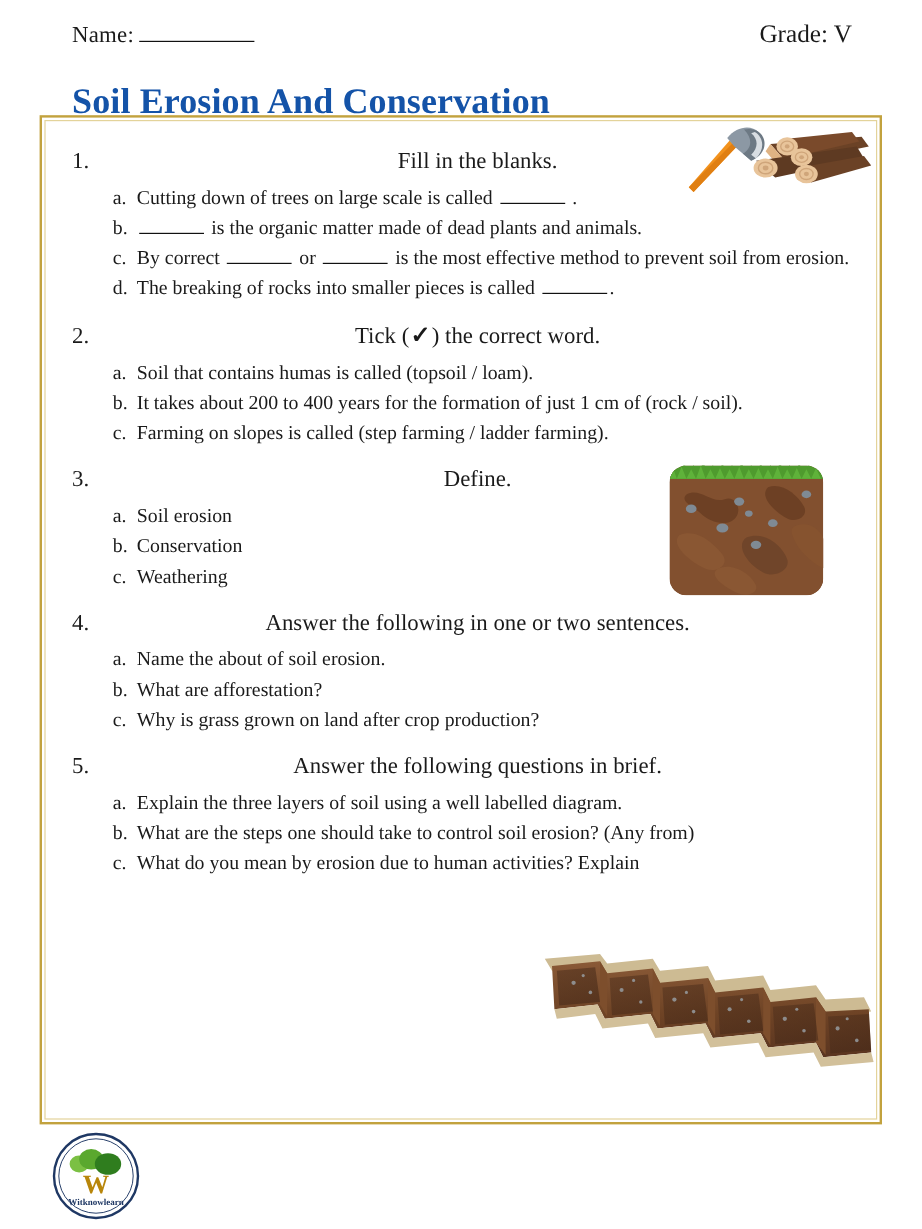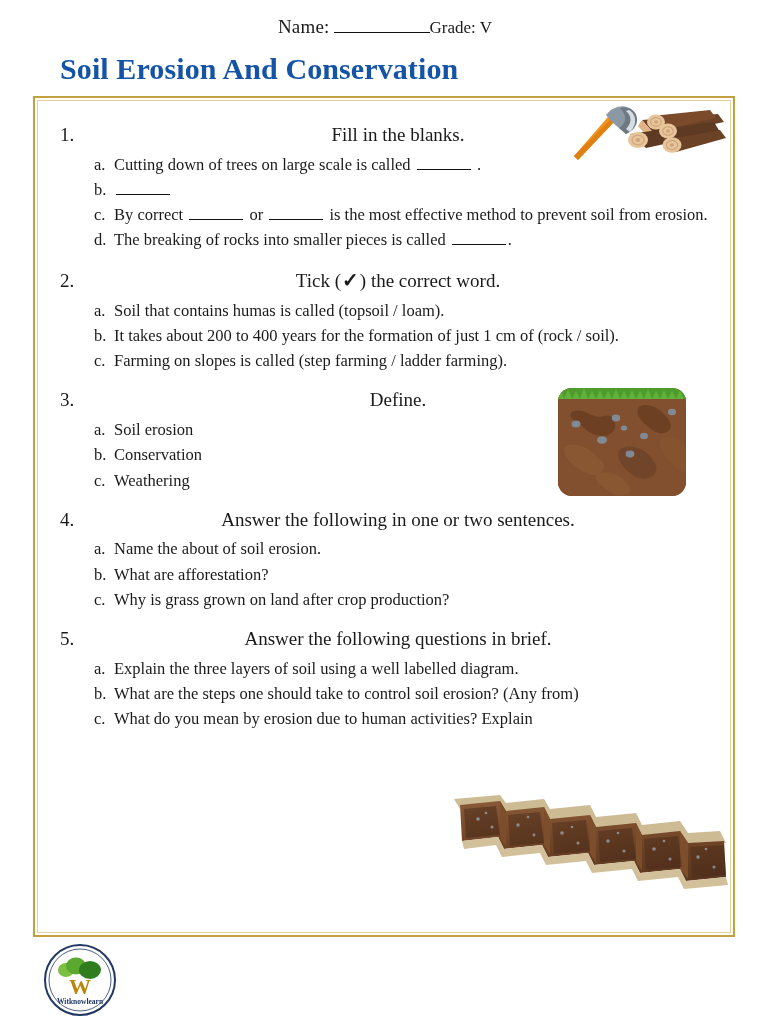--- a/index.html
+++ b/index.html
@@ -19,46 +19,46 @@
 
   
   .header-row {
     position: absolute;
     left: 0;
     top: 16px;
     width: 768px;
     height: 28px;
     display: flex;
     align-items: baseline;
-    justify-content: center;
+    justify-content: space-between;
     padding: 0 58px 0 60px;
     box-sizing: border-box;
   }
   .name-field {
     font-size: 19px;
     letter-spacing: 0.2px;
     white-space: nowrap;
   }
   .name-blank {
     display: inline-block;
     border-bottom: 1.6px solid #111;
     width: 96px;
     height: 13px;
     margin-left: 4px;
     vertical-align: baseline;
   }
   .grade-field {
-    font-size: 17px;
+    font-size: 21px;
     white-space: nowrap;
   }
 
   .worksheet-title {
     position: absolute;
     left: 60px;
-    top: 32px;
+    top: 48px;
     font-size: 30px;
     font-weight: bold;
     color: #1453a8;
     letter-spacing: 0.1px;
     white-space: nowrap;
     line-height: 1.15;
   }
 
   
   .frame {
@@ -211,21 +211,21 @@
         <span class="q-num">1.</span>
         <span class="q-title">Fill in the blanks.</span>
       </div>
       <div class="subitems">
         <div class="subitem">
           <span class="sub-label">a.</span>
           <span class="sub-text"><span>Cutting down of trees on large scale is called </span><span class="blank-inline"></span><span> .</span></span>
         </div>
         <div class="subitem">
           <span class="sub-label">b.</span>
-          <span class="sub-text"><span class="blank-inline"></span></span>
+          <span class="sub-text"><span class="blank-inline"></span><span> is the organic matter made of dead plants and animals.</span></span>
         </div>
         <div class="subitem">
           <span class="sub-label">c.</span>
           <span class="sub-text"><span>By correct </span><span class="blank-inline"></span><span> or </span><span class="blank-inline"></span><span> is the most effective method to prevent soil from erosion.</span></span>
         </div>
         <div class="subitem">
           <span class="sub-label">d.</span>
           <span class="sub-text"><span>The breaking of rocks into smaller pieces is called </span><span class="blank-inline"></span><span>.</span></span>
         </div>
       </div>

